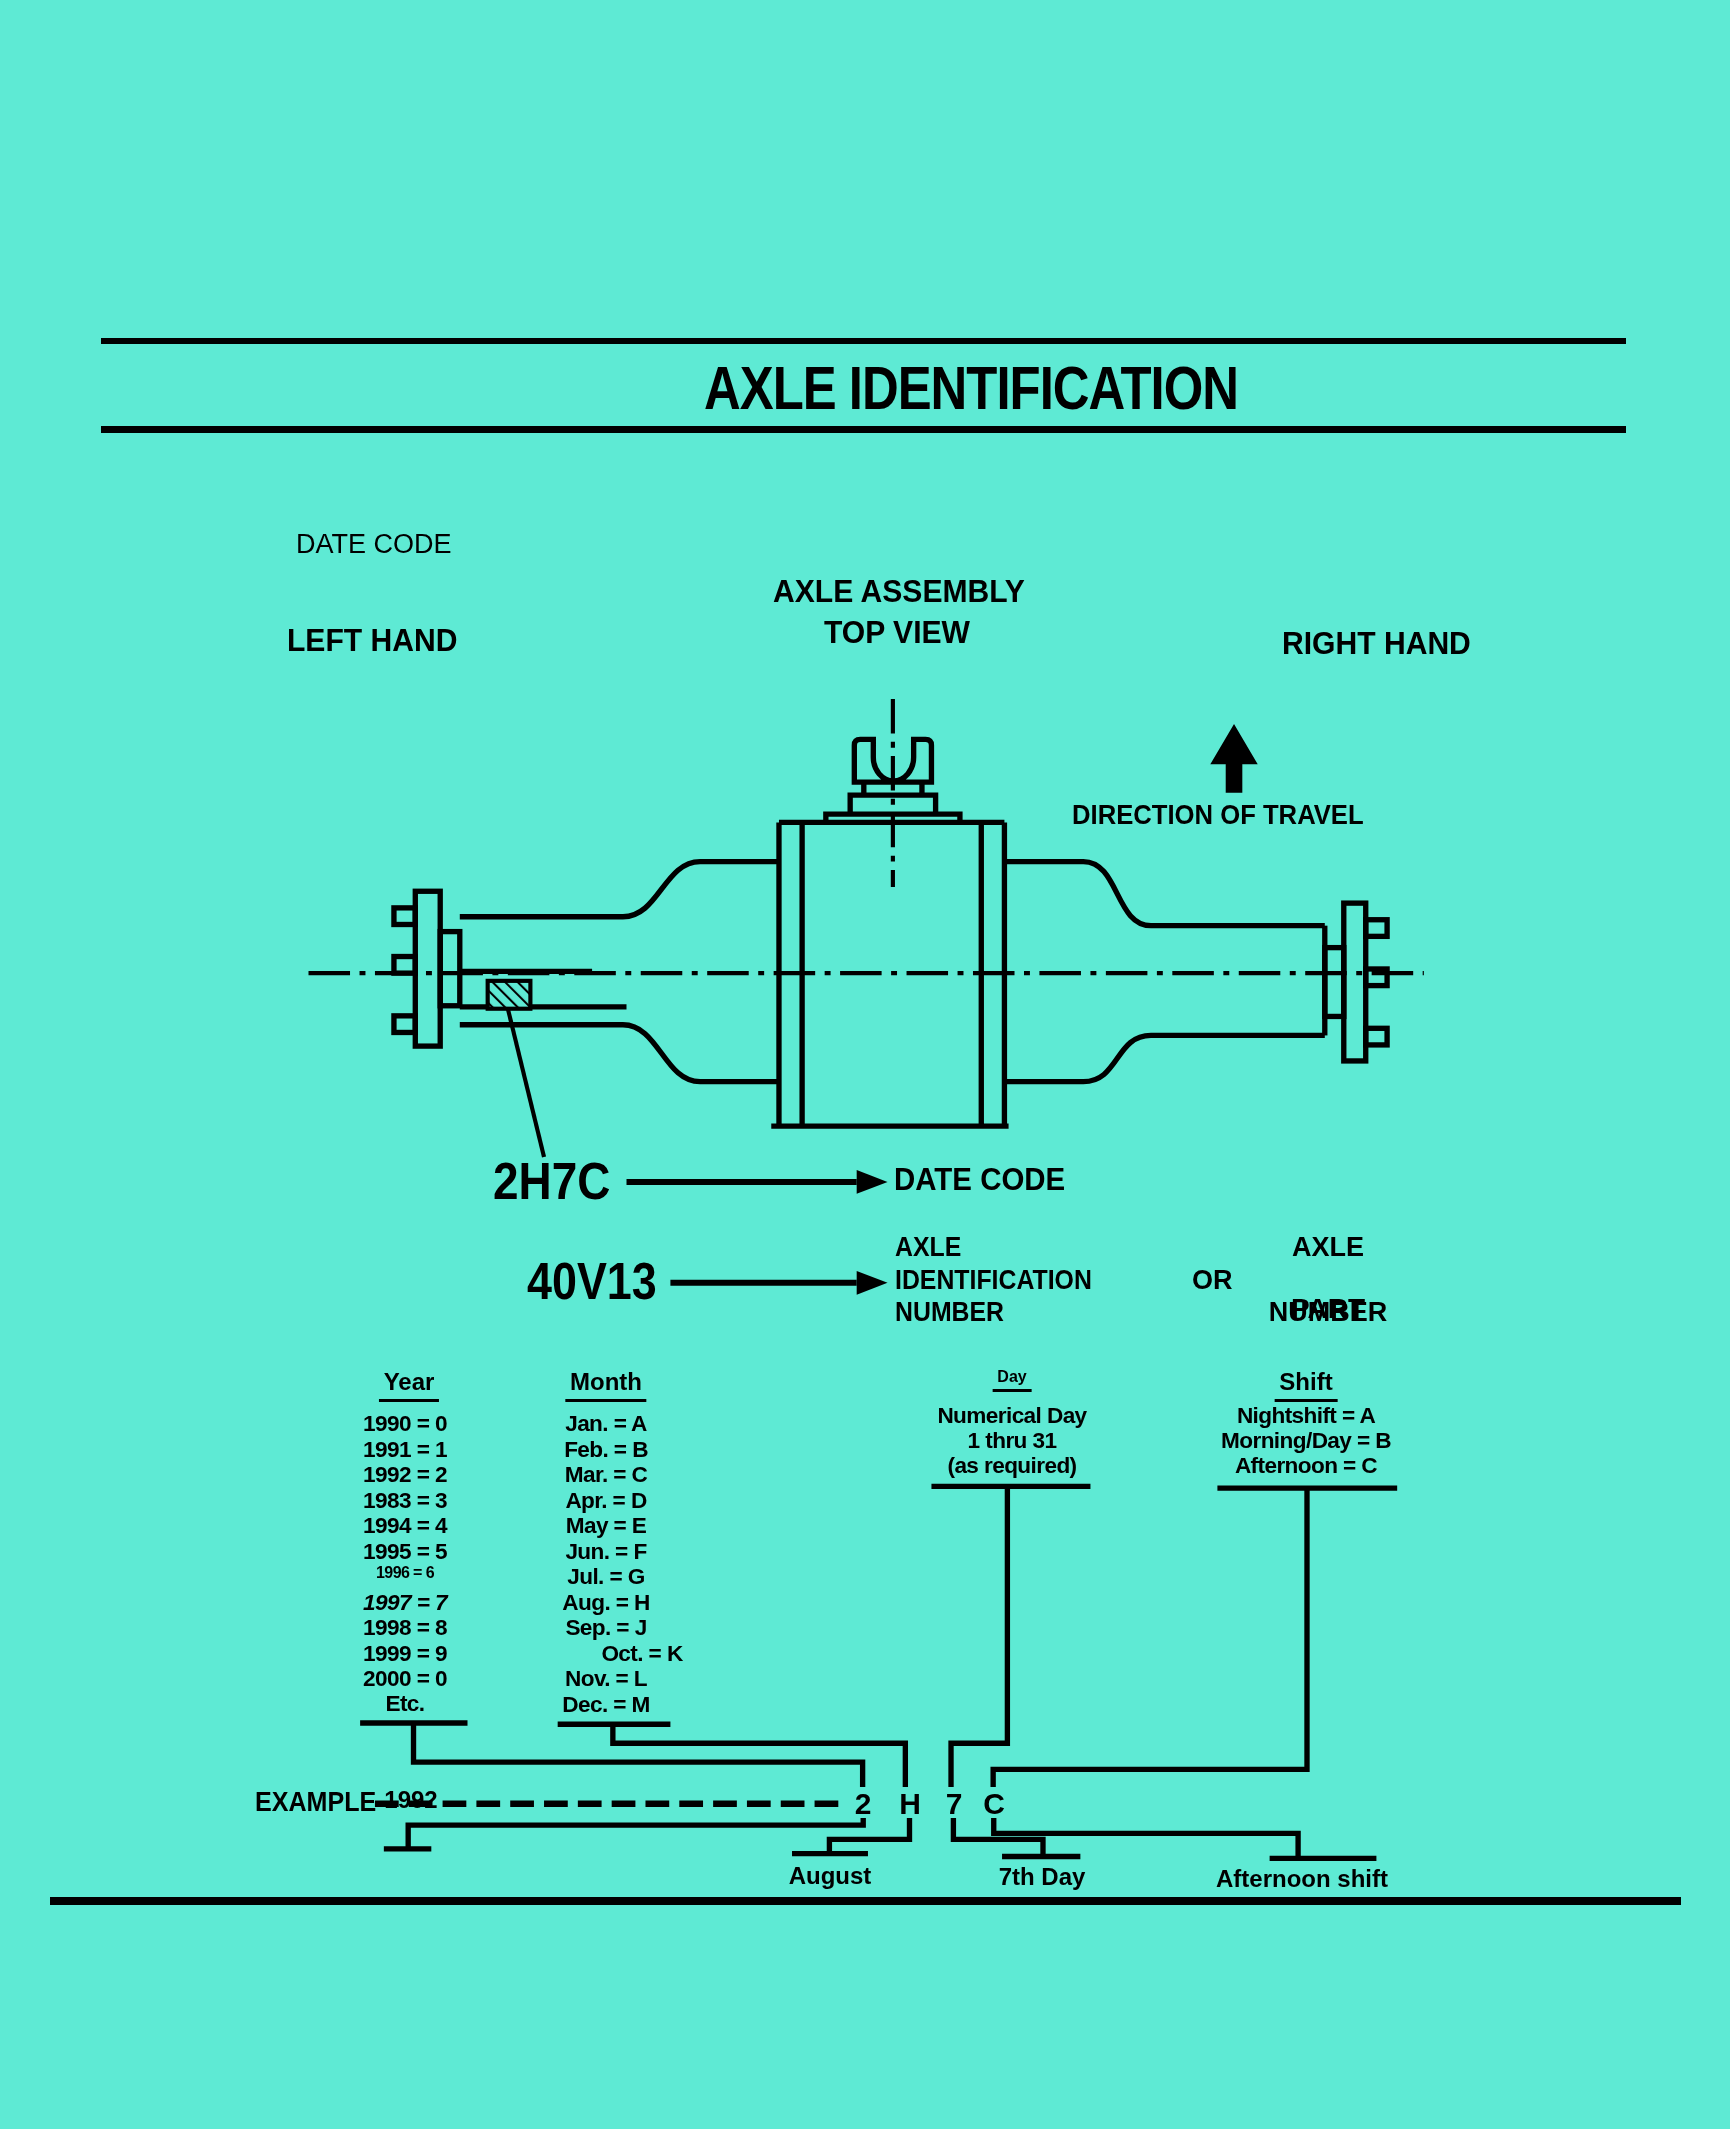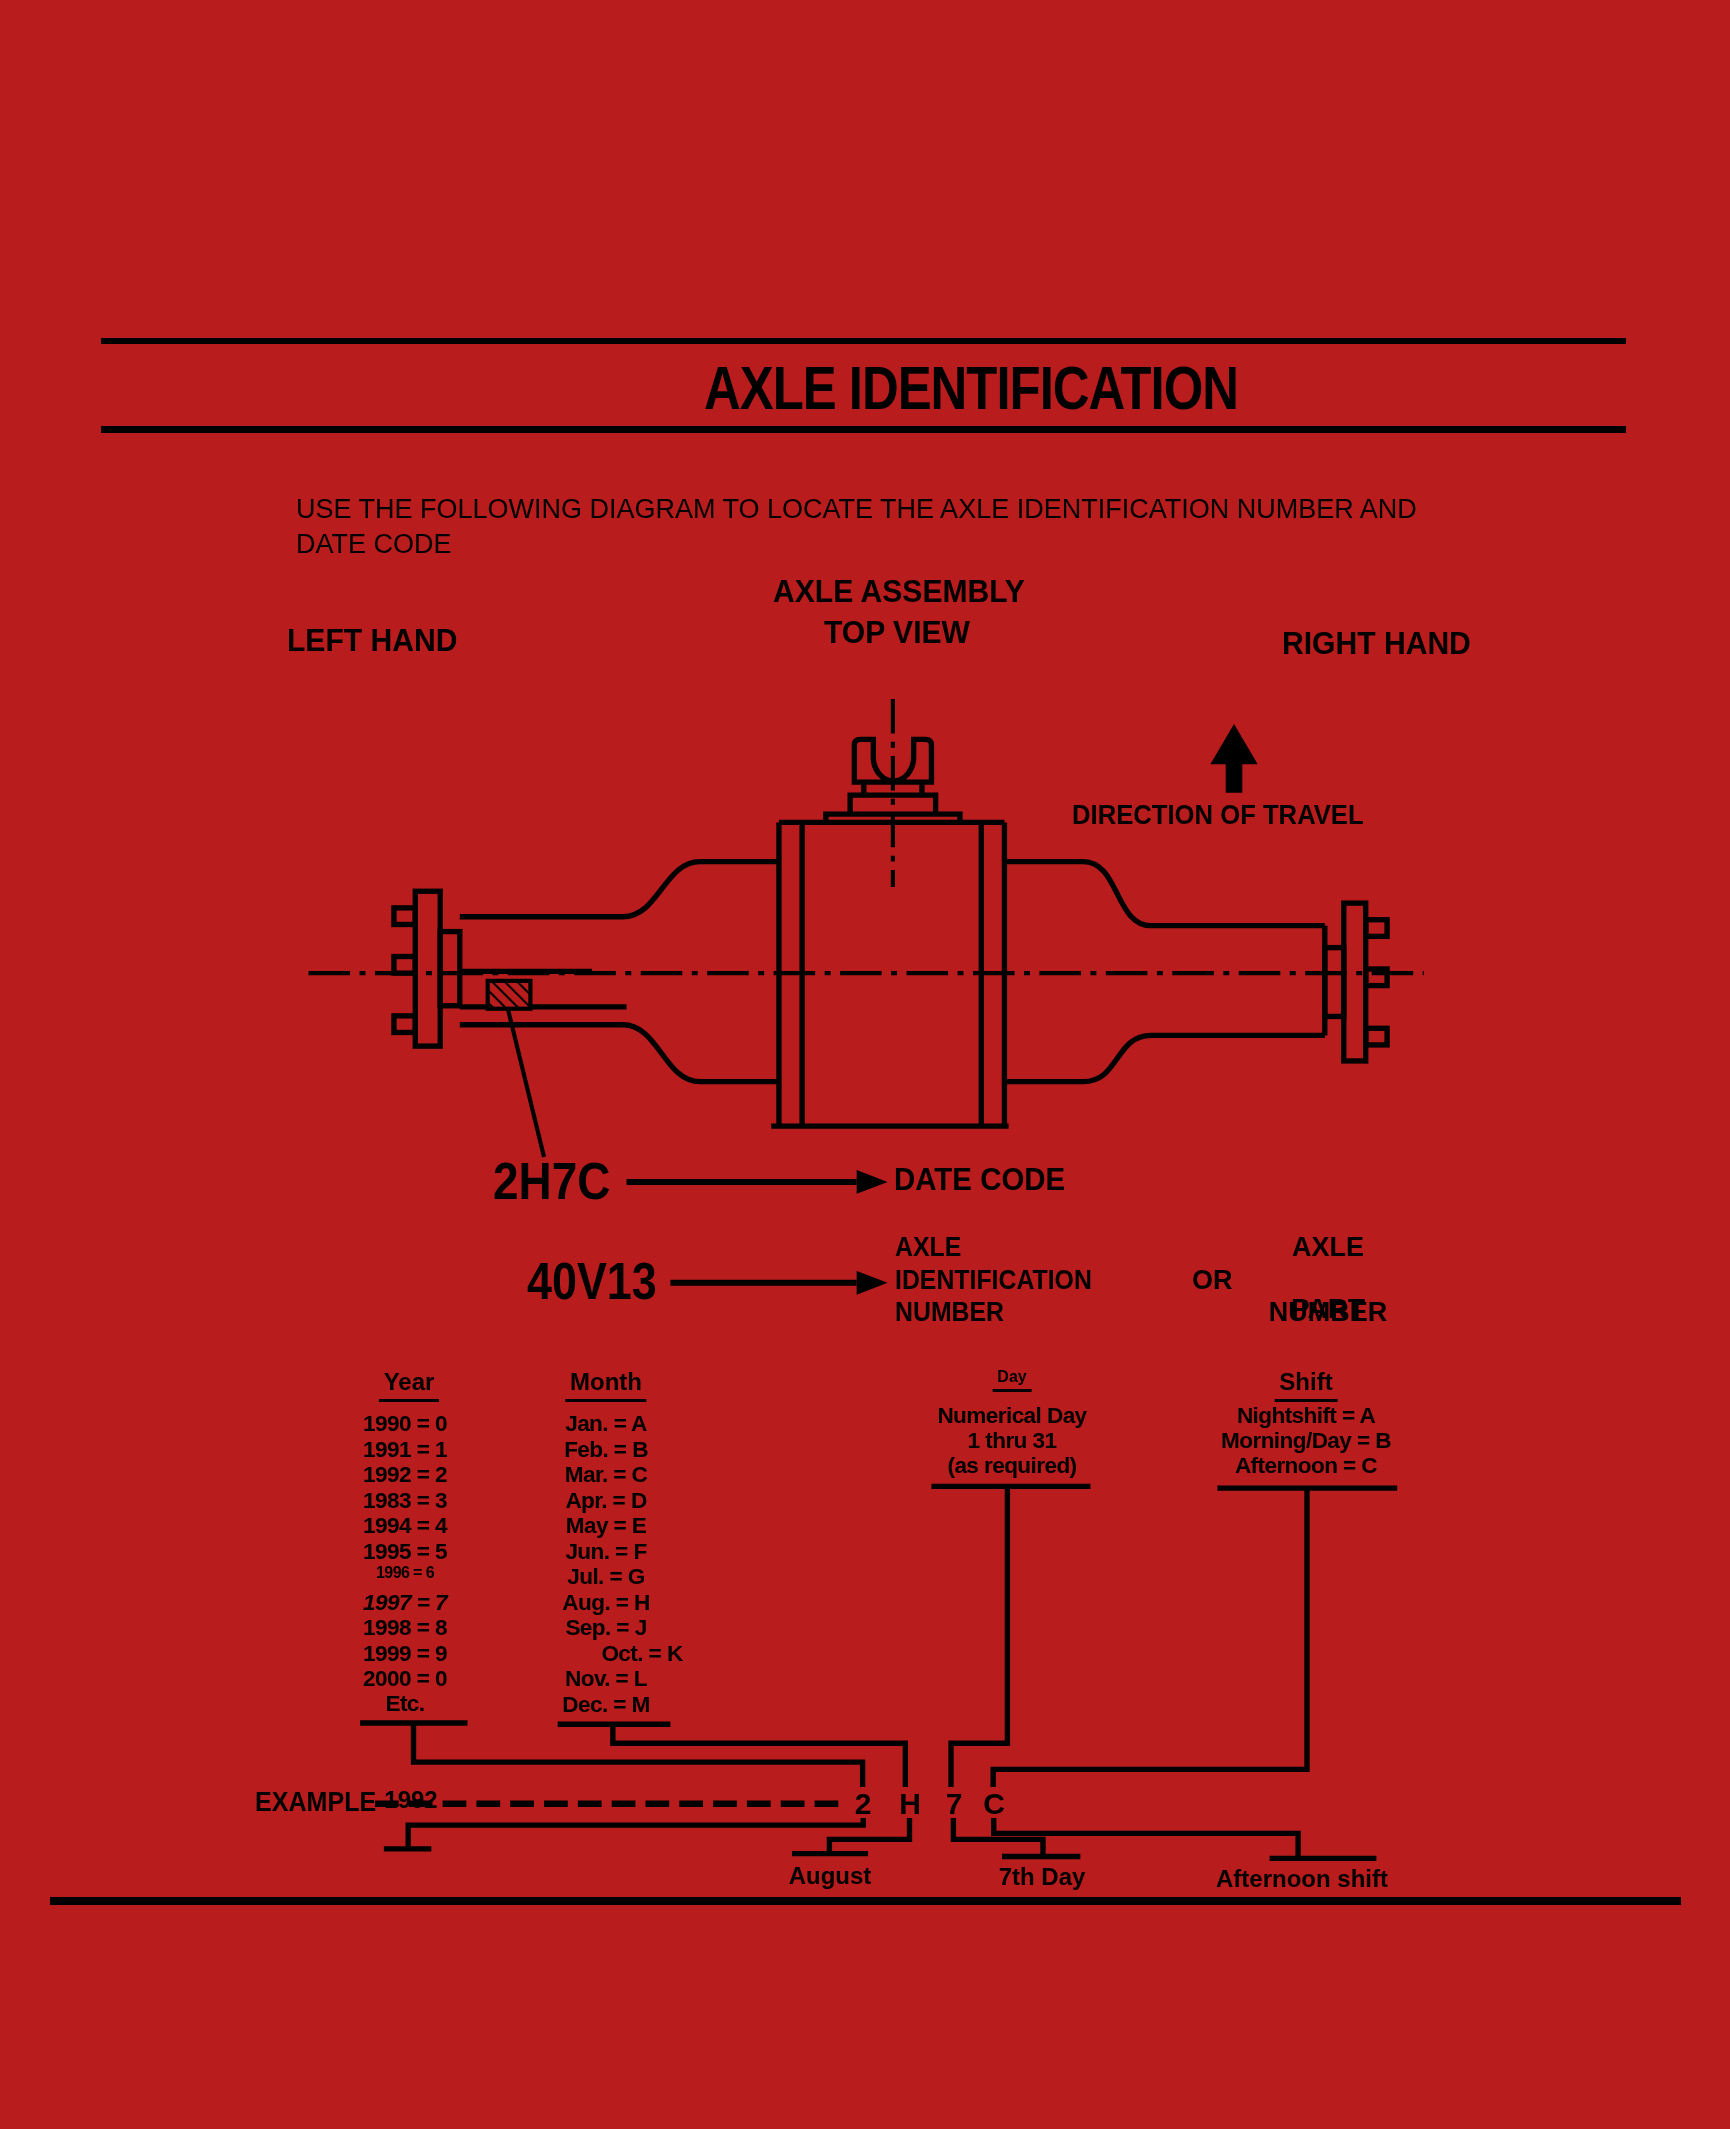--- a/index.html
+++ b/index.html
@@ -1,19 +1,19 @@
 <!DOCTYPE html>
 <html style="font-size:9.5px"><head>
 <meta charset="utf-8">
 <style>
   html,body{margin:0;padding:0;background:#888;}
   #page{
     position:relative;
     width:1730px;height:2129px;
-    background:#b91c1c;
+    background:#5eead4;
     font-family:"Liberation Sans", sans-serif;
     color:#000;
     overflow:hidden;
   }
   .abs{position:absolute;white-space:nowrap;}
   .rule{position:absolute;background:#000;}
   .b{font-weight:bold;}
   .cx{transform:translateX(-50%);}
   .cond{letter-spacing:-0.6px;}
   svg{position:absolute;left:0;top:0;}
@@ -21,21 +21,20 @@
 </style>
 </head>
 <body>
 
 <div id="page">
 
   <div class="rule" style="left:101px;top:338px;width:1525px;height:6px;"></div>
   <div class="abs b" style="left:971px;top:352px;font-size:62px;letter-spacing:-1.2px;transform:translateX(-50%) scaleX(0.82);transform-origin:center top;">AXLE IDENTIFICATION</div>
   <div class="rule" style="left:101px;top:426px;width:1525px;height:7.1px;"></div>
 
-  <div class="abs" style="left:296px;top:494px;font-size:27px;">USE THE FOLLOWING DIAGRAM TO LOCATE THE AXLE IDENTIFICATION NUMBER AND</div>
   <div class="abs" style="left:296px;top:529px;font-size:27px;">DATE CODE</div>
 
   <div class="abs b" style="left:899px;top:573px;font-size:32px;transform:translateX(-50%) scaleX(0.94);">AXLE ASSEMBLY</div>
   <div class="abs b" style="left:897px;top:614px;font-size:32px;transform:translateX(-50%) scaleX(0.94);">TOP VIEW</div>
   <div class="abs b" style="left:287px;top:622px;font-size:32px;transform:scaleX(0.94);transform-origin:left top;">LEFT HAND</div>
   <div class="abs b" style="left:1282px;top:625px;font-size:32px;transform:scaleX(0.94);transform-origin:left top;">RIGHT HAND</div>
   <div class="abs b" style="left:1072px;top:800px;font-size:27px;transform:scaleX(0.95);transform-origin:left top;">DIRECTION OF TRAVEL</div>
 
   <svg width="1730" height="2129" viewBox="0 0 2916 3588">
     <defs>

